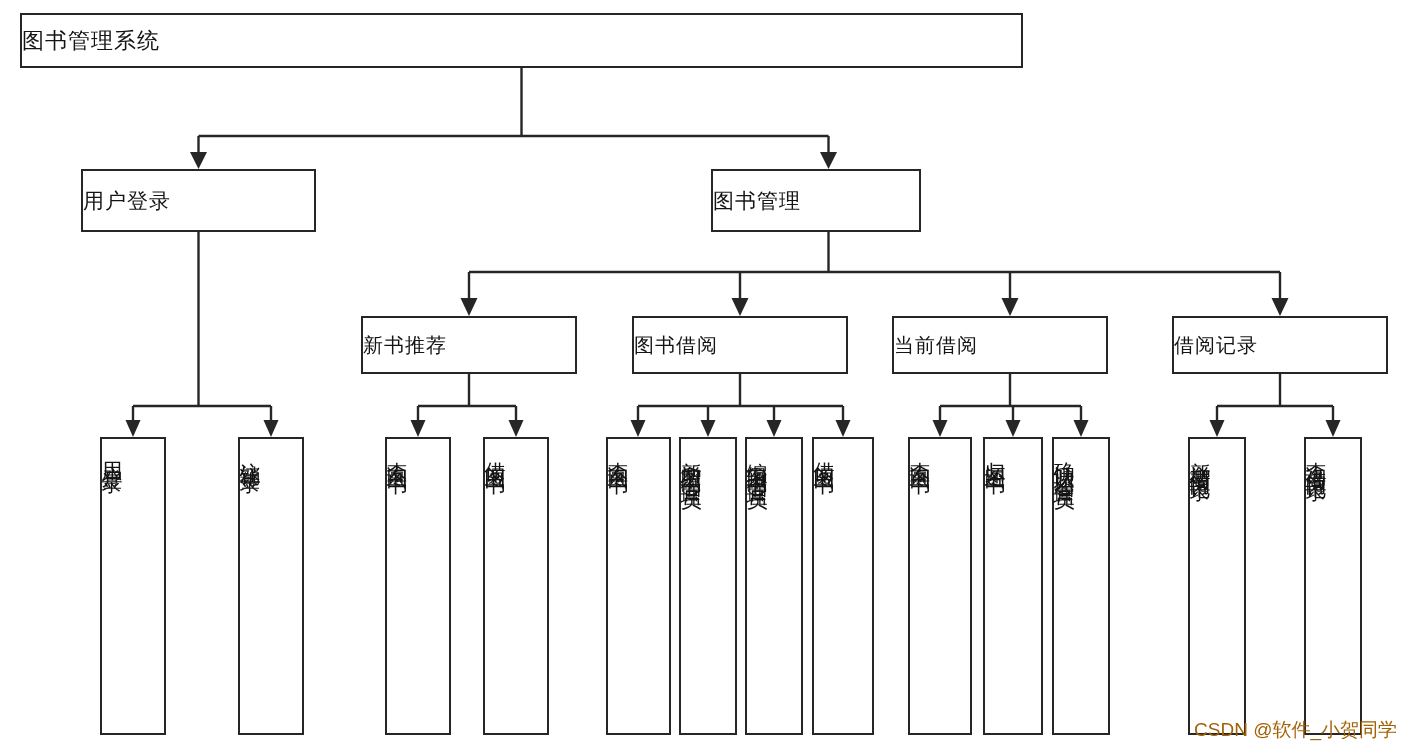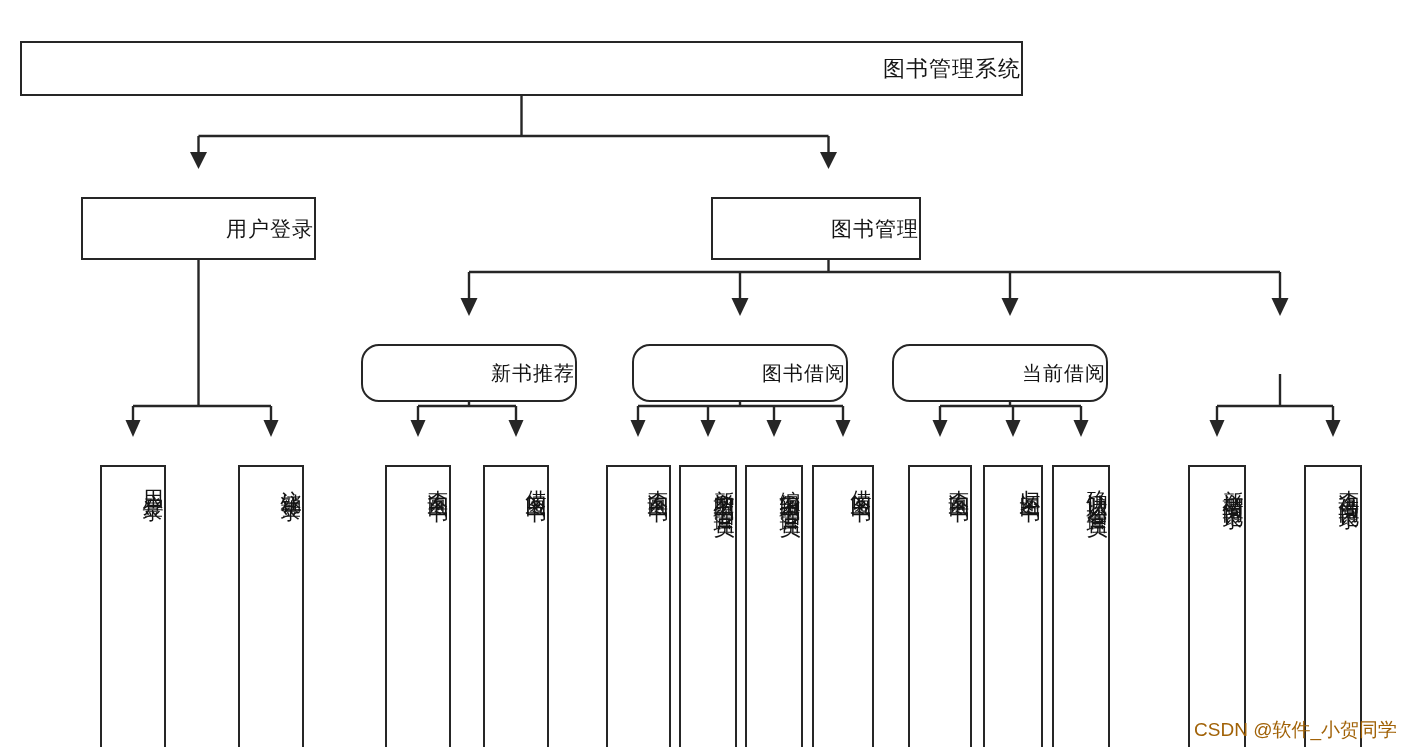--- a/index.html
+++ b/index.html
@@ -21,36 +21,34 @@
     height: 747px;
   }
   
   .node {
     position: absolute;
     box-sizing: border-box;
     border: 2px solid #262626;
     background: #ffffff;
     display: flex;
     align-items: center;
-    justify-content: flex-end;
+    justify-content: flex-start;
     color: #141414;
-    margin-top: 28px;
   }
   .node.level-0 {
     font-size: 22px;
     letter-spacing: 1px;
   }
   .node.level-1 {
     font-size: 21px;
     letter-spacing: 1px;
   }
   .node.level-2 {
     font-size: 20px;
     letter-spacing: 1px;
-    border-radius: 18px;
   }
   
   .node.leaf {
     font-size: 21px;
     align-items: flex-start;
     padding-top: 6px;
   }
   .node.leaf .vtext {
     writing-mode: vertical-rl;
     text-orientation: upright;
@@ -172,20 +170,23 @@
 
   <div class="node level-2" id="node-l2-0" style="left: 361px; top: 316px; width: 216px; height: 58px;">
     <span>新书推荐</span>
   </div>
   <div class="node level-2" id="node-l2-1" style="left: 632px; top: 316px; width: 216px; height: 58px;">
     <span>图书借阅</span>
   </div>
   <div class="node level-2" id="node-l2-2" style="left: 892px; top: 316px; width: 216px; height: 58px;">
     <span>当前借阅</span>
   </div>
+  <div class="node level-2" id="node-l2-3" style="left: 1172px; top: 316px; width: 216px; height: 58px;">
+    <span>借阅记录</span>
+  </div>
 
   <div class="node leaf" id="node-leaf-0" style="left: 100px; top: 437px; width: 66px; height: 298px;">
     <span class="vtext">用户登录</span>
   </div>
   <div class="node leaf" id="node-leaf-1" style="left: 238px; top: 437px; width: 66px; height: 298px;">
     <span class="vtext">注销登录</span>
   </div>
   <div class="node leaf" id="node-leaf-2" style="left: 385px; top: 437px; width: 66px; height: 298px;">
     <span class="vtext">查询图书</span>
   </div>

